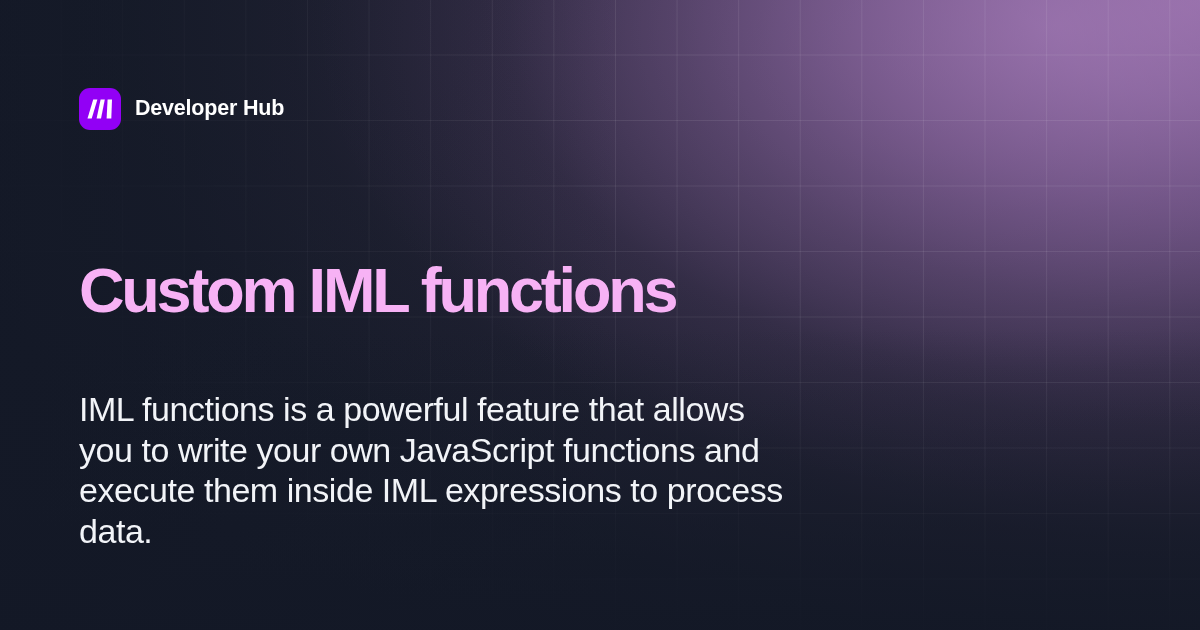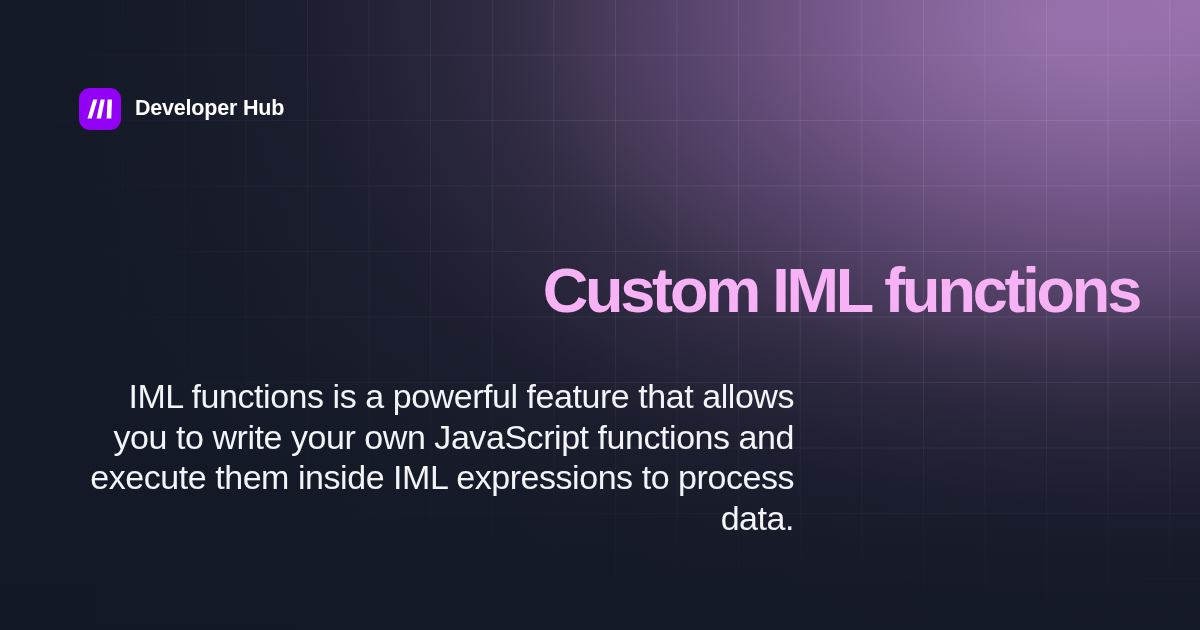--- a/index.html
+++ b/index.html
@@ -67,21 +67,20 @@
     position:absolute; inset:0;
     background:
       linear-gradient(to top, rgba(19,24,38,0.88) 0%, rgba(19,24,38,0.35) 22%, rgba(19,24,38,0.0) 48%),
       linear-gradient(to right, rgba(19,24,38,0.72) 0%, rgba(19,24,38,0.20) 26%, rgba(19,24,38,0.0) 52%);
   }
 
   
   .content {
     position:absolute; inset:0;
     padding:9px;
-    text-align:right;
   }
 
   
   .brand {
     position:absolute;
     left:79px; top:88px;
     display:flex;
     align-items:center;
     gap:14px;
   }
@@ -115,21 +114,21 @@
     font-weight:bold;
     letter-spacing:-3.2px;
     line-height:1.0;
     white-space:nowrap;
   }
 
   
   .description {
     position:absolute;
     left:79px;
-    top:376px;
+    top:389px;
     width:715px;
     color:#f2f4f8;
     font-size:34px;
     font-weight:normal;
     letter-spacing:-0.45px;
     line-height:40.5px;
   }
 </style>
 </head>
 <body>

